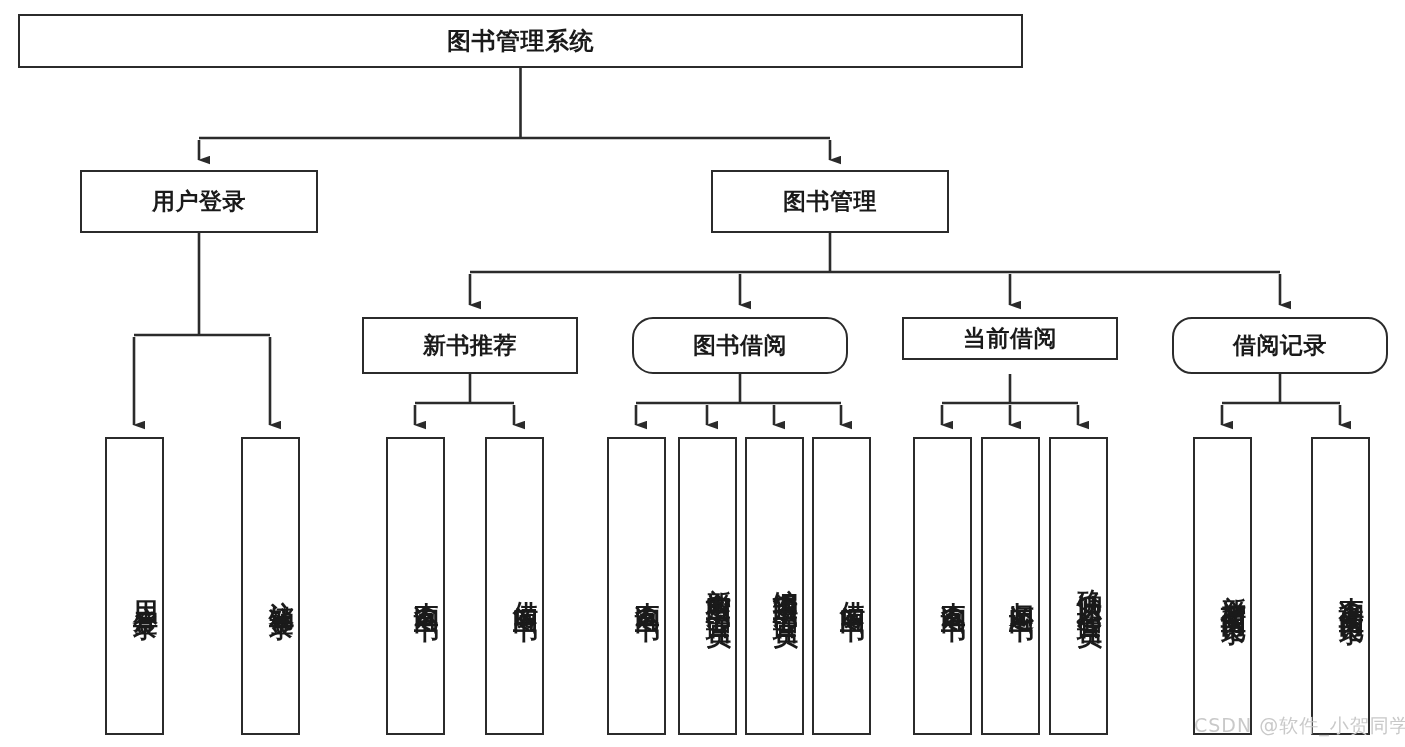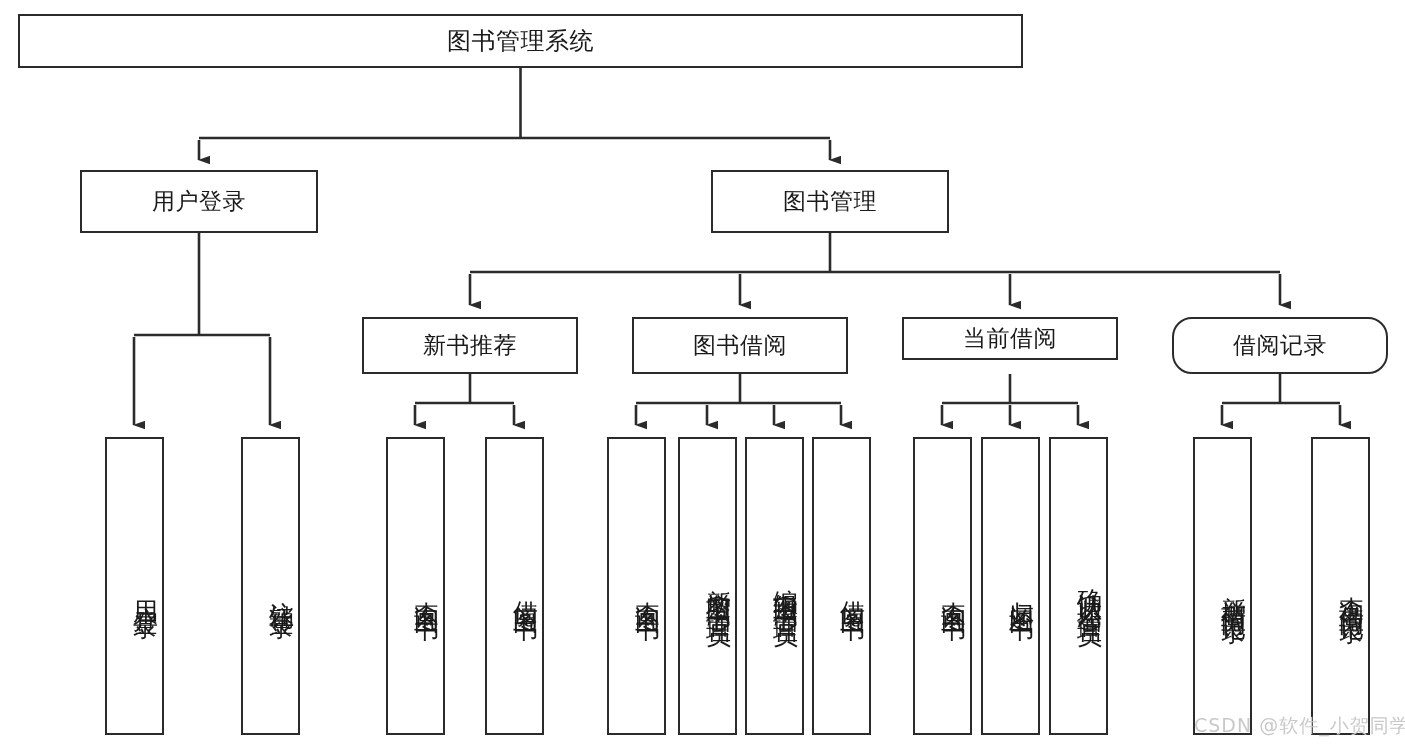--- a/index.html
+++ b/index.html
@@ -27,20 +27,21 @@
   .node {
     position: absolute;
     box-sizing: border-box;
     border: 2.5px solid #2b2b2b;
     background: #ffffff;
     color: #1a1a1a;
     display: flex;
     align-items: center;
     justify-content: center;
     text-align: center;
+    font-weight: bold;
   }
   .node.h {
     font-size: 23px;
     line-height: 1.2;
     letter-spacing: 0.5px;
   }
   .node.root {
     font-size: 24px;
   }
   .node.v {
@@ -120,21 +121,21 @@
       <path d="M1340,405 L1340,425" marker-end="url(#arw)"></path>
     </g>
   </svg>
 
   <div class="node h root" style="left:18px;top:14px;width:1005px;height:54px;">图书管理系统</div>
 
   <div class="node h" style="left:80px;top:170px;width:238px;height:63px;">用户登录</div>
   <div class="node h" style="left:711px;top:170px;width:238px;height:63px;">图书管理</div>
 
   <div class="node h" style="left:362px;top:317px;width:216px;height:57px;">新书推荐</div>
-  <div class="node h" style="left:632px;top:317px;width:216px;height:57px;">图书借阅</div>
+  <div class="node h" style="left:632px;top:317px;width:216px;height:57px;border-radius:21px;">图书借阅</div>
   <div class="node h" style="left:902px;top:317px;width:216px;height:43px;">当前借阅</div>
   <div class="node h" style="left:1172px;top:317px;width:216px;height:57px;border-radius:20px;">借阅记录</div>
 
   <div class="node v" style="left:105px;top:437px;width:59px;height:298px;">
     <span class="vtxt">用户登录</span>
   </div>
   <div class="node v" style="left:241px;top:437px;width:59px;height:298px;">
     <span class="vtxt">注销登录</span>
   </div>
 

